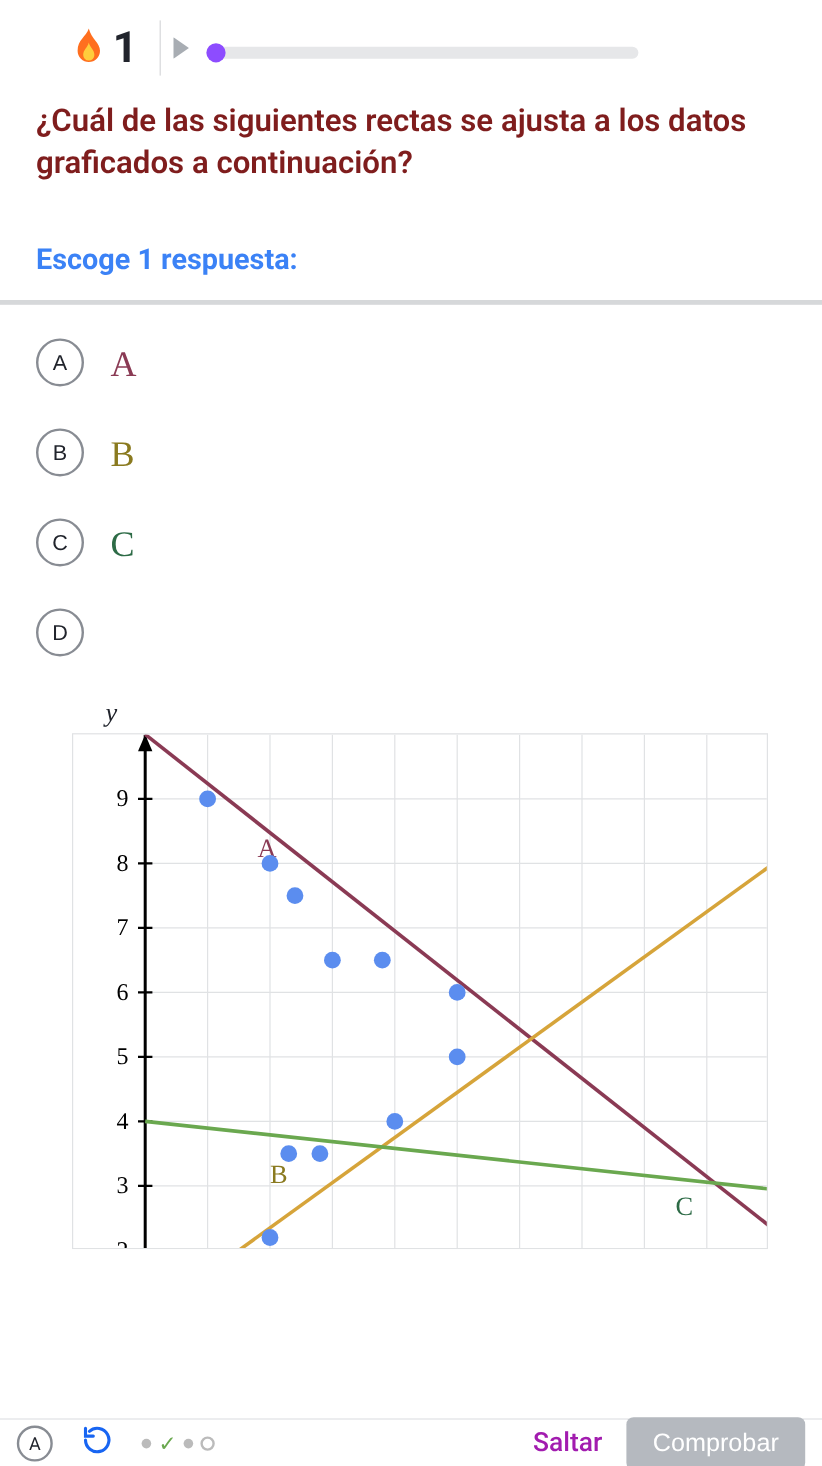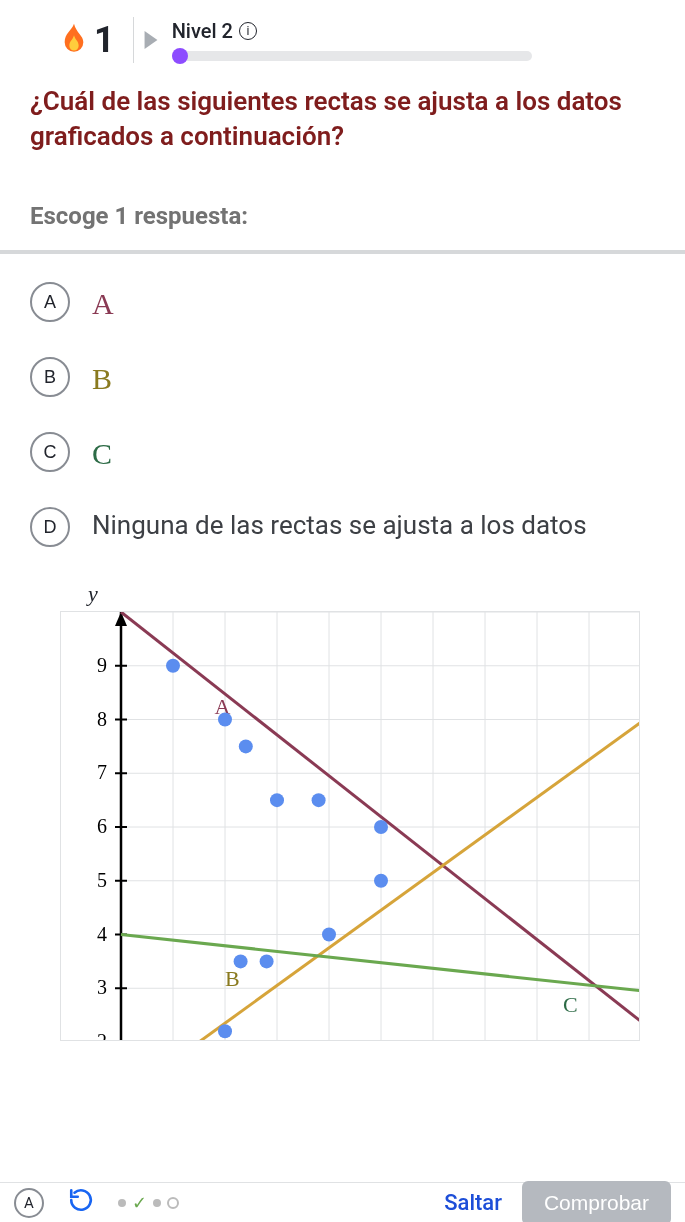--- a/index.html
+++ b/index.html
@@ -12,61 +12,57 @@
   .level-block { display: flex; flex-direction: column; margin-left: 14px; }
   .level-row { display: flex; align-items: center; gap: 6px; }
   .level-text { font-size: 20px; font-weight: 500; color: #21242c; }
   .info-icon { display: inline-flex; align-items: center; justify-content: center; width: 18px; height: 18px; border: 1.5px solid #21242c; border-radius: 50%; font-size: 12px; line-height: 1; }
   .prog-bar { position: relative; width: 360px; height: 10px; background: #e6e7e9; border-radius: 5px; margin-top: 8px; }
   .prog-dot { position: absolute; left: 0; top: -3px; width: 16px; height: 16px; background: #8d4cff; border-radius: 50%; }
   .skills { font-size: 19px; color: #6f7580; margin-left: auto; margin-right: 10px; }
   .skills b { color: #21242c; font-weight: 700; }
   .content { padding: 0 30px; }
   .question { font-size: 26px; font-weight: 600; color: #7f1d1d; line-height: 1.35; margin-top: 12px; }
-  .prompt { font-size: 24px; font-weight: 700; color: #737373; margin-top: 48px; margin-bottom: 20px; }
+  .prompt { font-size: 24px; font-weight: 700; color: #3b82f6; margin-top: 48px; margin-bottom: 20px; }
   .hr { height: 4px; background: #d6d8da; margin: 0 -30px 28px -30px; }
   .choice { display: flex; align-items: flex-start; gap: 22px; margin-bottom: 34px; cursor: pointer; }
   .circ { flex-shrink: 0; width: 40px; height: 40px; border: 2px solid #888c93; border-radius: 50%; display: flex; align-items: center; justify-content: center; font-size: 18px; font-weight: 400; color: #21242c; font-family: ui-sans-serif, Arial, sans-serif; }
   .choice-text { font-family: "Times New Roman", Georgia, serif; font-size: 30px; line-height: 1.3; padding-top: 2px; }
   .c-a { color: #8a3a54; }
   .c-b { color: #8a7a1f; }
   .c-c { color: #2d6b46; }
   .c-d { color: #3d4045; font-family: -apple-system, BlinkMacSystemFont, "Segoe UI", Roboto, Arial, sans-serif; font-size: 26px; }
   .chart-wrap { margin-top: 30px; }
   .axis-label-y { font-family: "Times New Roman", serif; font-style: italic; font-size: 22px; margin-left: 58px; margin-bottom: 4px; }
   .chart { position: relative; width: 580px; height: 430px; margin-left: 30px; border: 1px solid #e0e2e4; overflow: hidden; }
   .bottombar { position: fixed; bottom: 0; left: 0; width: 685px; height: 40px; background: #fff; border-top: 1px solid #e0e2e4; display: flex; align-items: center; padding: 0 14px 0 14px; }
   .ab-a { width: 30px; height: 30px; border: 2px solid #888c93; border-radius: 50%; display: flex; align-items: center; justify-content: center; font-size: 15px; color: #21242c; }
   .redo { margin-left: 24px; color: #1865f2; font-size: 24px; }
   .dots { margin-left: 24px; display: flex; align-items: center; gap: 6px; font-size: 14px; color: #888; }
-  .skip { margin-left: auto; margin-right: 20px; color: #1d4ed8; font-size: 22px; font-weight: 500; }
+  .skip { margin-left: auto; margin-right: 20px; color: #a21caf; font-size: 22px; font-weight: 500; }
   .check-btn { background: #b5b9bf; color: #fff; border: none; border-radius: 6px; font-size: 21px; padding: 10px 22px; font-weight: 500; }
 </style>
 </head>
 <body>
 
 <div class="topbar">
   <div class="streak">
     <svg width="28" height="34" viewBox="0 0 24 28">
       <path d="M12 0 C10 6 4 8 4 16 a8 8 0 0 0 16 0 C20 10 14 8 12 0 Z" fill="#ff6f1f"></path>
       <path d="M12 10 C11 14 8 15 8 19 a4 4 0 0 0 8 0 C16 15 13 14 12 10 Z" fill="#ffcd3c"></path>
     </svg>
     <span class="streak-num">1</span>
   </div>
   <div class="vdiv"></div>
   <div class="play-icon">
     <svg width="14" height="18" viewBox="0 0 10 14">
         <path d="M0 0 L10 7 L0 14 Z" fill="#a8adb3"></path>
       </svg>
   </div>
   <div class="level-block">
-    <div class="level-row">
-      <span class="level-text">Nivel 2</span>
-      <span class="info-icon">i</span>
-    </div>
     <div class="prog-bar">
       <div class="prog-dot"></div>
     </div>
   </div>
 </div>
 
 <div class="content">
   <div class="question">¿Cuál de las siguientes rectas se ajusta a los datos graficados a continuación?</div>
   <div class="prompt">Escoge 1 respuesta:</div>
   <div class="hr"></div>
@@ -78,21 +74,20 @@
   <div class="choice">
     <div class="circ">B</div>
     <div class="choice-text c-b">B</div>
   </div>
   <div class="choice">
     <div class="circ">C</div>
     <div class="choice-text c-c">C</div>
   </div>
   <div class="choice">
     <div class="circ">D</div>
-    <div class="choice-text c-d">Ninguna de las rectas se ajusta a los datos</div>
   </div>
 
   <div class="chart-wrap">
     <div class="axis-label-y">y</div>
     <div class="chart">
       <svg id="chart-svg" width="580" height="430" viewBox="0 0 580 430">
           <line x1="60" y1="0" x2="60" y2="430" stroke="#e0e2e4" stroke-width="1"></line>
           <line x1="112" y1="0" x2="112" y2="430" stroke="#e0e2e4" stroke-width="1"></line>
           <line x1="164" y1="0" x2="164" y2="430" stroke="#e0e2e4" stroke-width="1"></line>
           <line x1="216" y1="0" x2="216" y2="430" stroke="#e0e2e4" stroke-width="1"></line>

